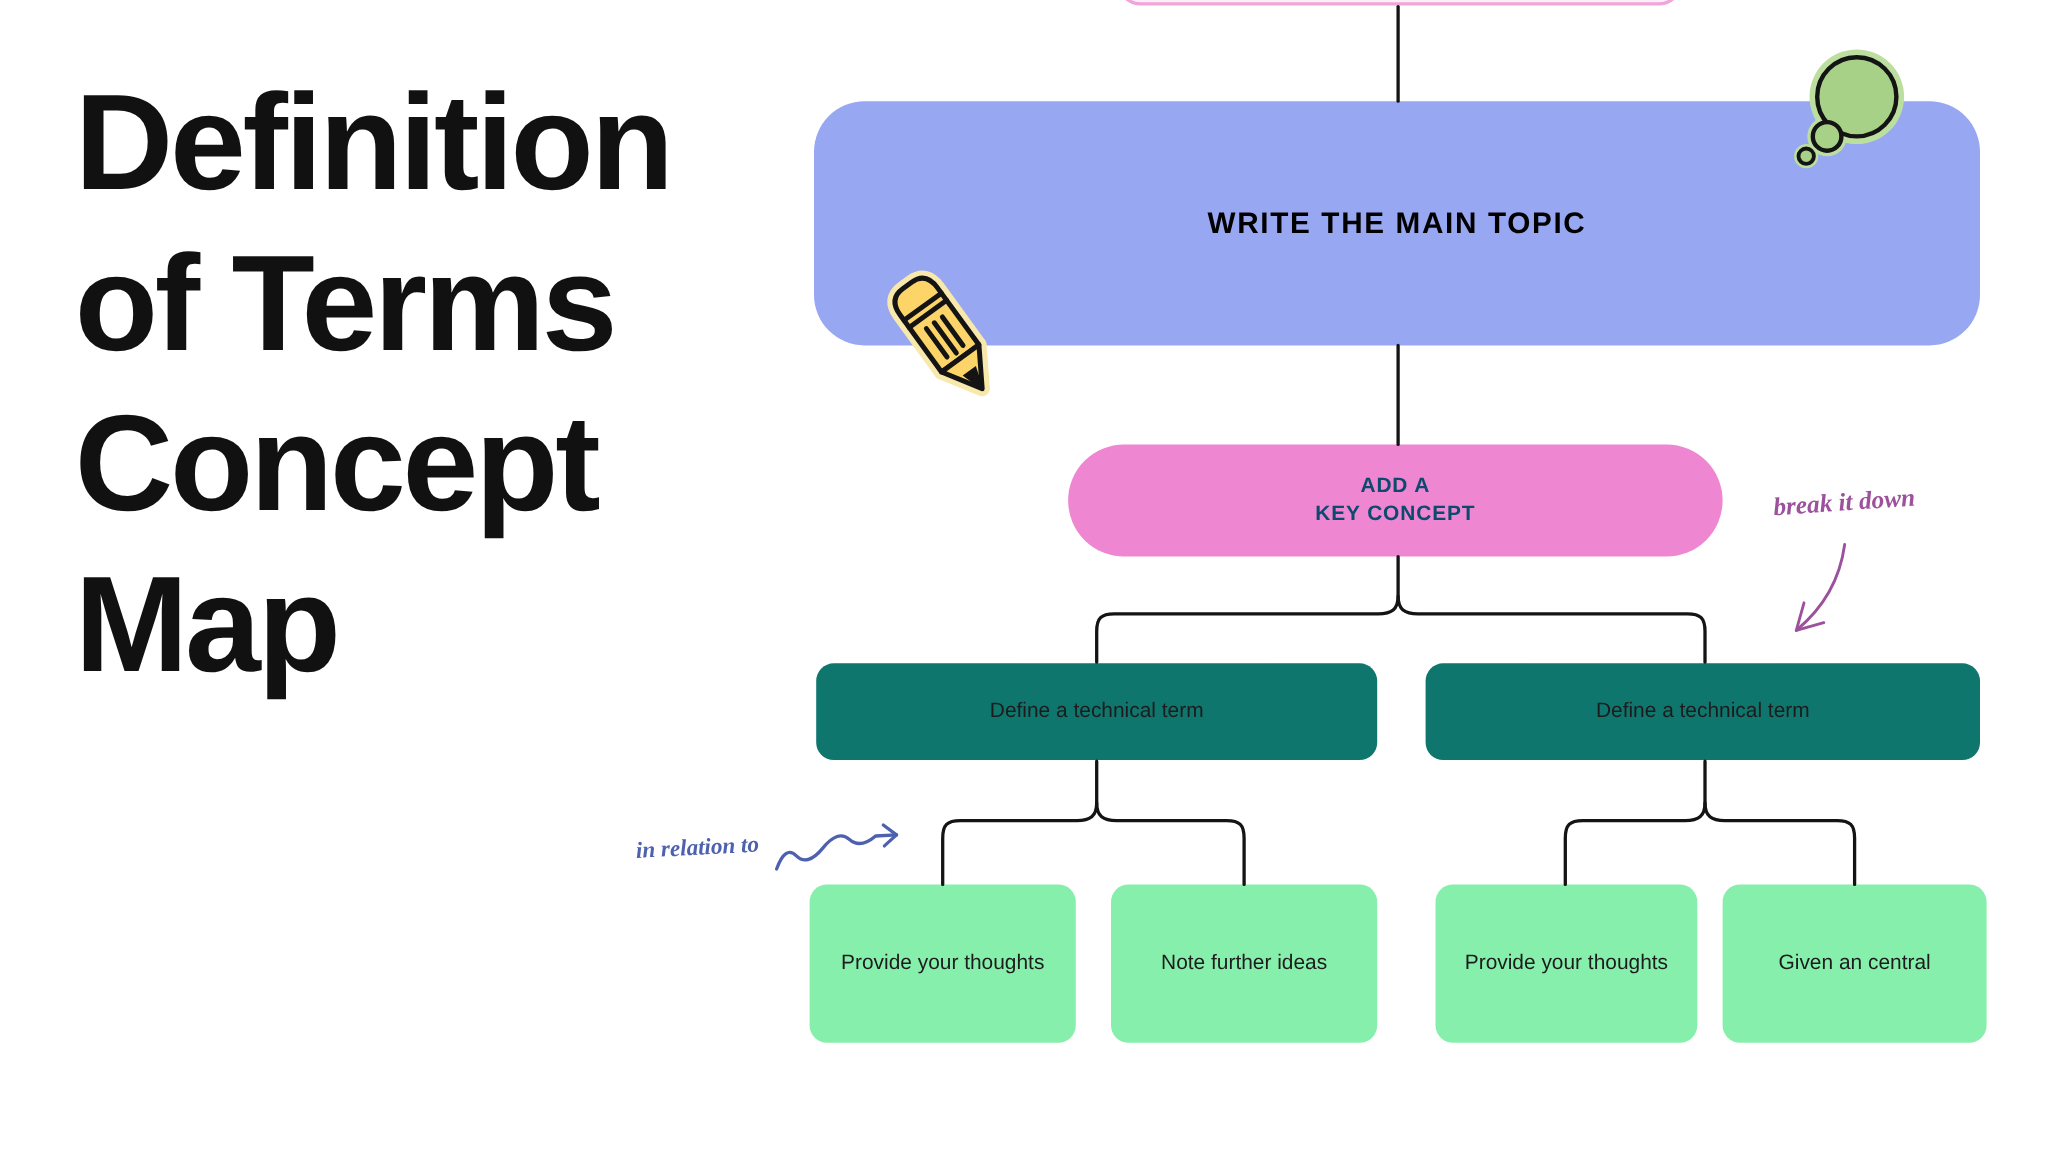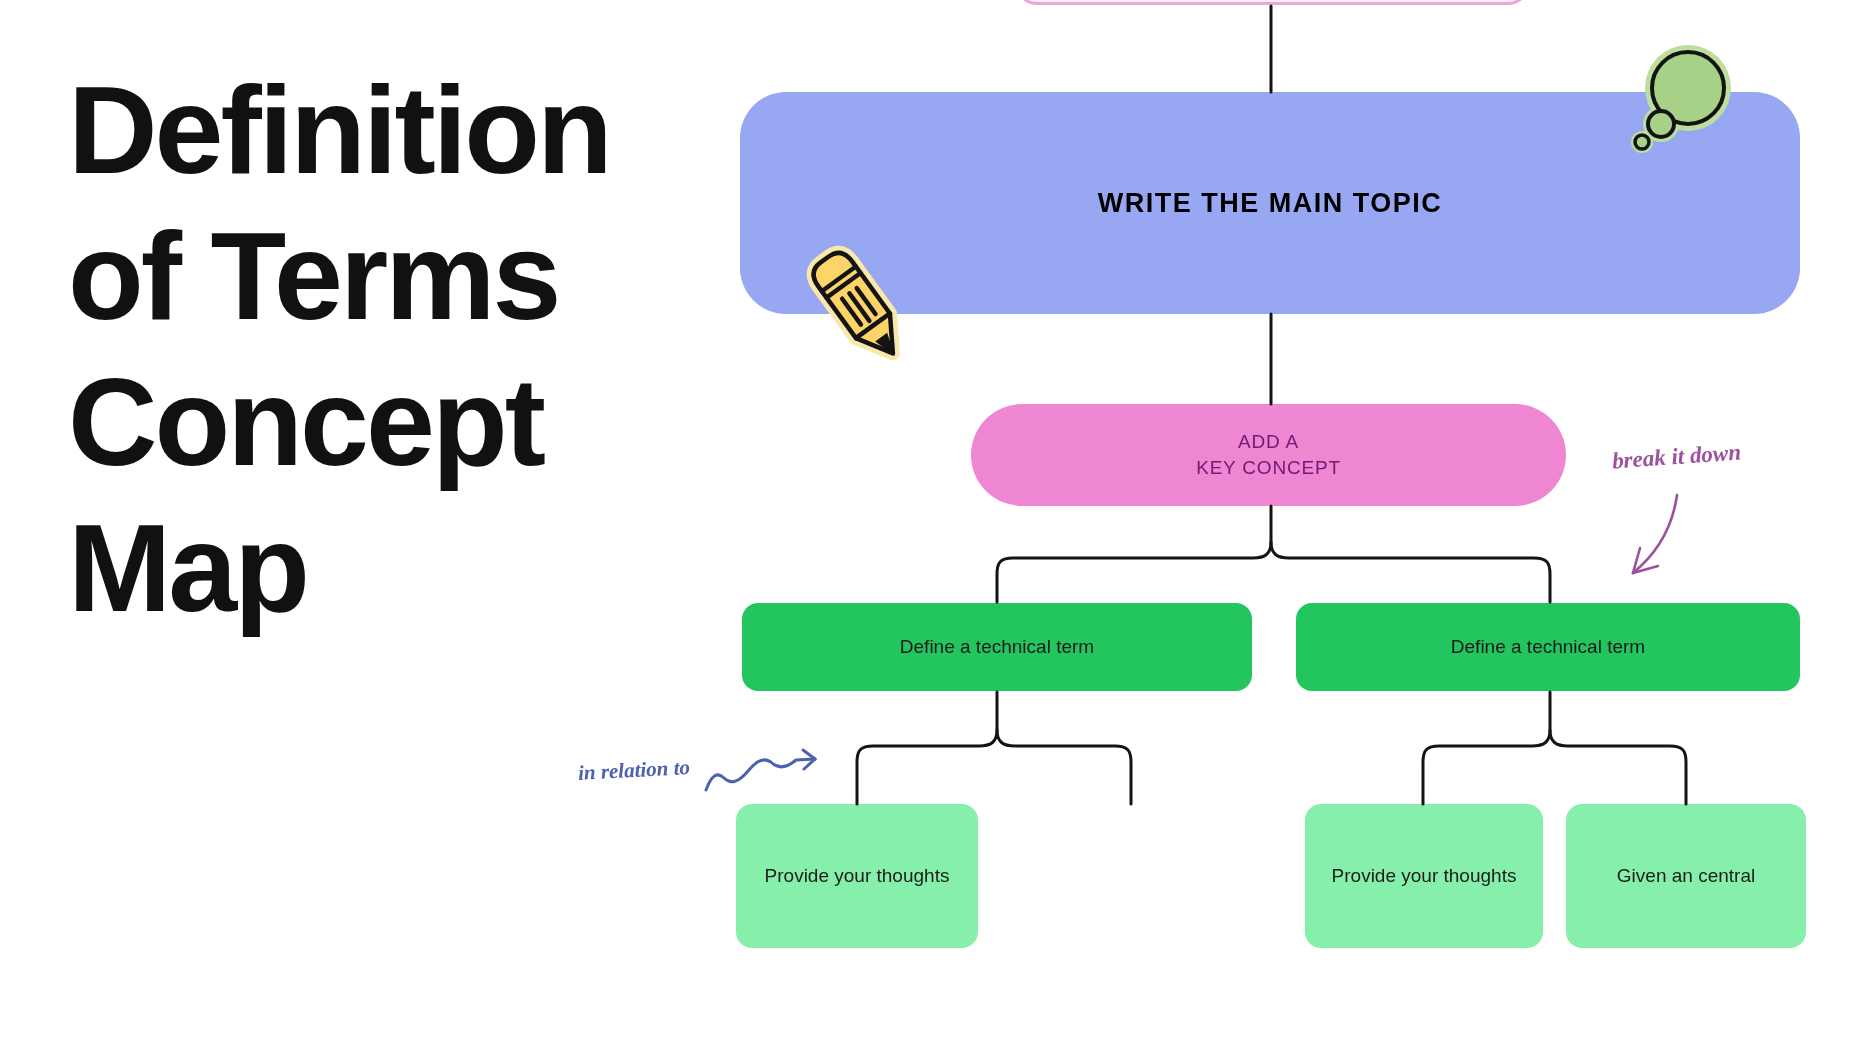--- a/index.html
+++ b/index.html
@@ -19,24 +19,24 @@
   .node{
     position:absolute;display:flex;align-items:center;justify-content:center;
     text-align:center;color:#1c1c1c;box-sizing:border-box;
   }
   .node-main{
     left:740px;top:92px;width:1060px;height:222px;border-radius:46px;background:#97a7f1;
     color:#000000;font-weight:700;font-size:27px;letter-spacing:1.5px;
   }
   .node-key{
     left:971px;top:404px;width:595px;height:102px;border-radius:51px;background:#ee86d2;
-    color:#701a75;font-weight:400;font-size:19px;line-height:26px;letter-spacing:0.8px;
+    color:#0c4a6e;font-weight:700;font-size:19px;line-height:26px;letter-spacing:0.8px;
     white-space:pre-line;
   }
-  .node-term{height:88px;top:603px;border-radius:16px;background:#22c55e;font-size:19px;}
+  .node-term{height:88px;top:603px;border-radius:16px;background:#0f766e;font-size:19px;}
   .node-term-left{left:742px;width:510px;}
   .node-term-right{left:1296px;width:504px;}
   .node-detail{top:804px;height:144px;border-radius:16px;background:#86efac;font-size:19px;}
   .node-detail-1{left:736px;width:242px;}
   .node-detail-2{left:1010px;width:242px;}
   .node-detail-3{left:1305px;width:238px;}
   .node-detail-4{left:1566px;width:240px;}
   .node-cropped{
     position:absolute;left:1015px;top:-41px;width:515px;height:46px;border-radius:22px;
     background:#fdeef8;border:3px solid #efa5da;box-sizing:border-box;
@@ -71,20 +71,23 @@
 
   <div class="node node-term node-term-left">
     <span>Define a technical term</span>
   </div>
   <div class="node node-term node-term-right">
     <span>Define a technical term</span>
   </div>
 
   <div class="node node-detail node-detail-1">
     <span>Provide your thoughts</span>
+  </div>
+  <div class="node node-detail node-detail-2">
+    <span>Note further ideas</span>
   </div>
   <div class="node node-detail node-detail-3">
     <span>Provide your thoughts</span>
   </div>
   <div class="node node-detail node-detail-4">
     <span>Given an central</span>
   </div>
 
   <div class="handnote note-break">break it down</div>
   <div class="handnote note-relation">in relation to</div>

